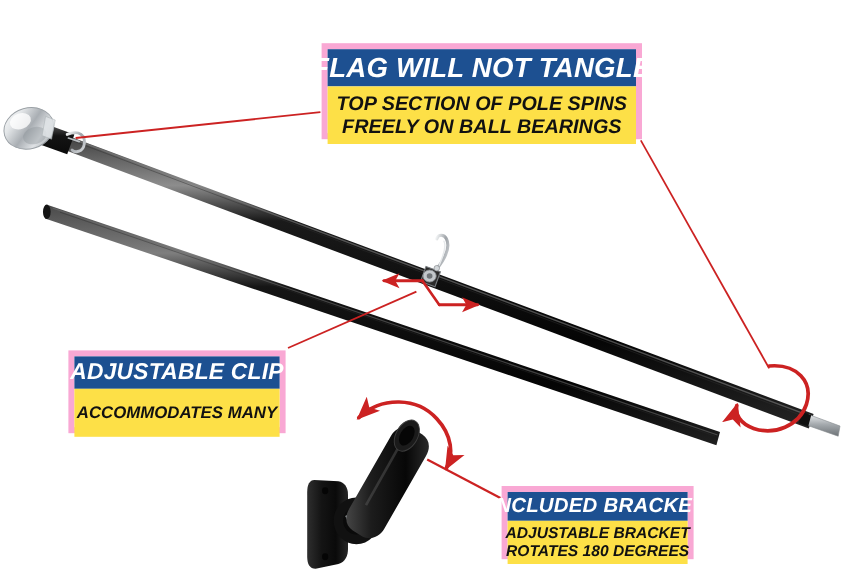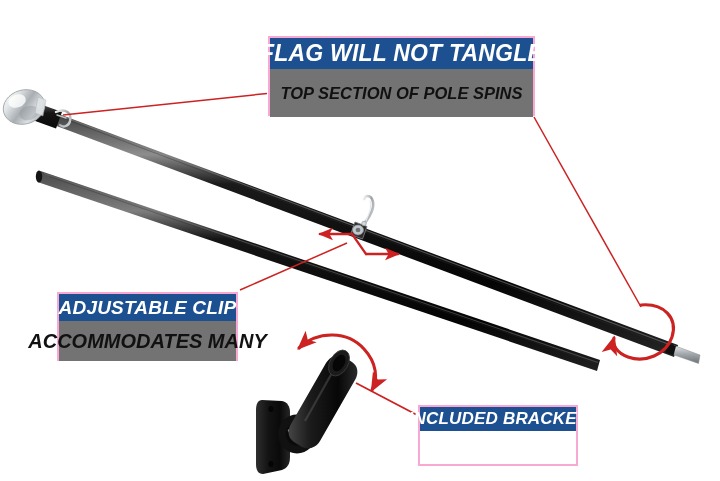--- a/index.html
+++ b/index.html
@@ -18,21 +18,21 @@
   #artwork {
     position: absolute;
     left: 0;
     top: 0;
     width: 720px;
     height: 481px;
   }
   .callout {
     position: absolute;
     background: #ffffff;
-    border: 2px solid #f9a8d4;
+    border: 5px solid #f9a8d4;
     box-sizing: border-box;
     z-index: 40;
   }
   .callout-header {
     background: #1d5091;
     color: #ffffff;
     font-style: italic;
     font-weight: bold;
     text-align: center;
     letter-spacing: 0.2px;
@@ -43,36 +43,36 @@
   }
   .callout-body {
     color: #111111;
     font-style: italic;
     font-weight: bold;
     text-align: center;
     display: flex;
     flex-direction: column;
     align-items: center;
     justify-content: center;
-    background: #737373;
+    background: #fde047;
   }
   .callout-body .line {
     white-space: nowrap;
     line-height: 1.14;
   }
 
   
   #callout-tangle { left: 268px; top: 36px; width: 267px; height: 80px; }
   #callout-tangle .callout-header { height: 31px; font-size: 23px; }
   #callout-tangle .callout-body { height: 47px; font-size: 16.5px; padding-top: 1px; }
 
   
   #callout-clip { left: 57px; top: 292px; width: 181px; height: 69px; }
   #callout-clip .callout-header { height: 27px; font-size: 19px; }
-  #callout-clip .callout-body { height: 40px; font-size: 20px; }
+  #callout-clip .callout-body { height: 40px; font-size: 14px; }
 
   
   #callout-bracket { left: 418px; top: 405px; width: 160px; height: 61px; }
   #callout-bracket .callout-header { height: 24px; font-size: 17px; }
   #callout-bracket .callout-body { height: 36px; font-size: 13px; }
 </style>
 </head>
 <body>
 
 <div id="stage">
@@ -217,27 +217,32 @@
 
     <g>
       <path d="M 299 348 C 318 330, 348 331, 364 349 C 377 363, 378 379, 372 390" fill="none" stroke="#cc2222" stroke-width="3.1" stroke-linecap="round" marker-start="url(#redArrowStart)" marker-end="url(#redArrowEnd)"></path>
     </g>
   </svg>
 
   <div class="callout" id="callout-tangle">
     <div class="callout-header">FLAG WILL NOT TANGLE</div>
     <div class="callout-body">
       <div class="line">TOP SECTION OF POLE SPINS</div>
+      <div class="line">FREELY ON BALL BEARINGS</div>
     </div>
   </div>
 
   <div class="callout" id="callout-clip">
     <div class="callout-header">ADJUSTABLE CLIP</div>
     <div class="callout-body">
       <div class="line">ACCOMMODATES MANY</div>
     </div>
   </div>
 
   <div class="callout" id="callout-bracket">
     <div class="callout-header">INCLUDED BRACKET</div>
+    <div class="callout-body">
+      <div class="line">ADJUSTABLE BRACKET</div>
+      <div class="line">ROTATES 180 DEGREES</div>
+    </div>
   </div>
 
 </div>
 
 </body></html>

